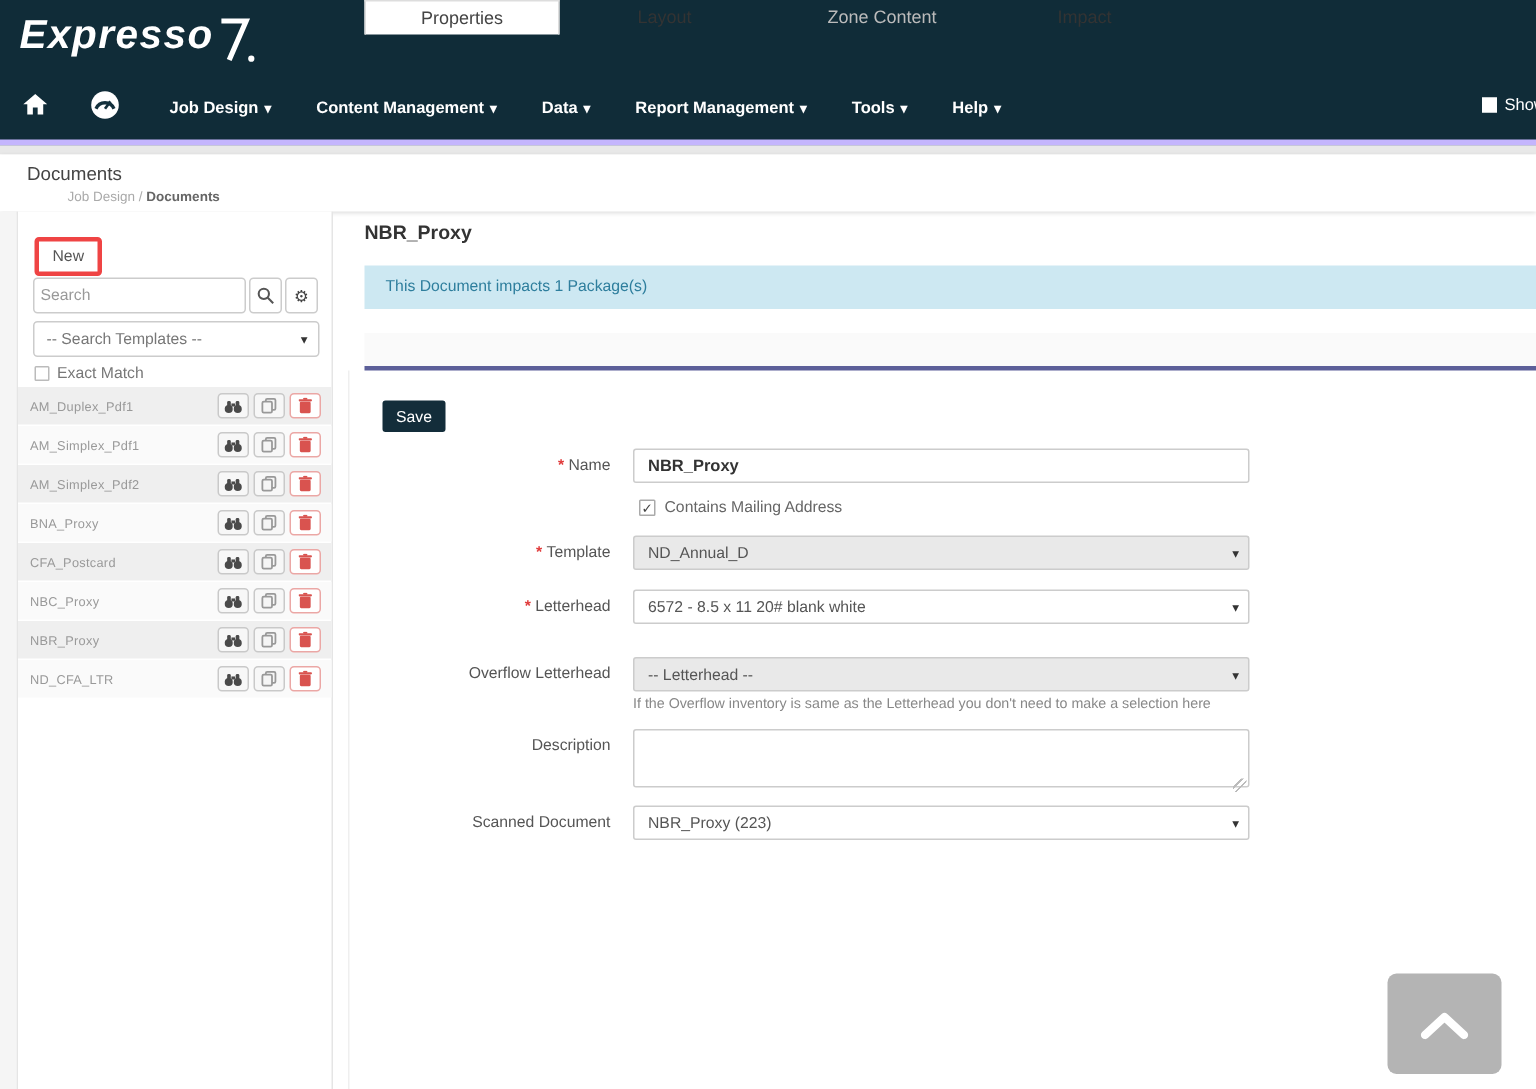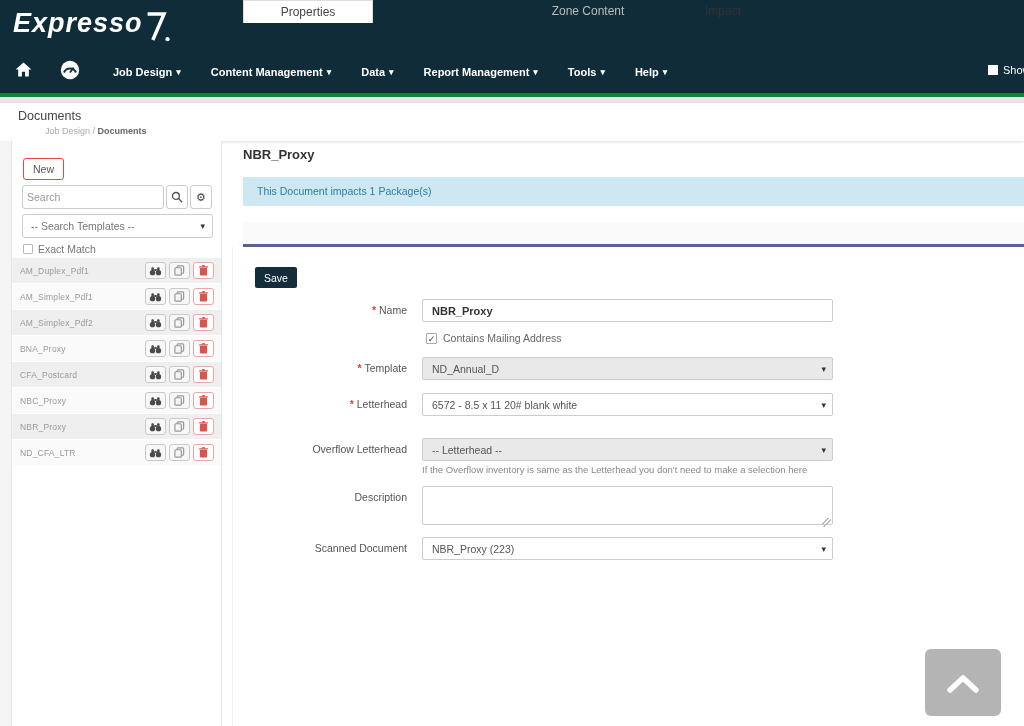--- a/index.html
+++ b/index.html
@@ -1,42 +1,42 @@
 <!DOCTYPE html>
 <html><head>
 <meta charset="utf-8">
 <style>
   * { margin:0; padding:0; box-sizing:border-box; }
   html,body { background:#dadada; }
   body { font-family:"Liberation Sans", sans-serif; }
   .frame { position:relative; width:1024px; height:726px; background:#fff; overflow:hidden; margin:0 auto; }
 
   
-  .hdr { position:absolute; left:0; top:0; width:1024px; height:97px; background:#102c38; border-bottom:4px solid #15803d; }
+  .hdr { position:absolute; left:0; top:0; width:1024px; height:97px; background:#102c38; border-bottom:4px solid #c4b5fd; }
   .logo { position:absolute; left:13px; top:8px; display:flex; align-items:flex-start; }
   .logo-text { color:#fff; font-size:27px; font-weight:bold; font-style:italic; letter-spacing:1px; }
   .logo-slash { margin-left:2px; margin-top:2px; }
   .nav-icon { position:absolute; top:62px; cursor:pointer; }
   .nav-items { position:absolute; left:113px; top:60px; display:flex; gap:30px; align-items:center; height:24px; }
   .nav-item { color:#fff; font-size:11px; font-weight:bold; display:flex; align-items:center; gap:4px; cursor:pointer; white-space:nowrap; }
   .nav-item .caret { font-size:9px; line-height:1; }
   .show-box { position:absolute; left:988px; top:64px; display:flex; align-items:center; gap:5px; color:#fff; font-size:11px; white-space:nowrap; }
   .cb-white { width:10px; height:10px; background:#fff; border:1px solid #fff; display:inline-block; }
 
   
   .strip { position:absolute; left:0; top:97px; width:1024px; height:6px; background:#e8e8e8; }
   .crumb-band { position:absolute; left:0; top:103px; width:1024px; height:38px; background:#fff; box-shadow:0 1px 3px rgba(0,0,0,.14); }
   .page-title { position:absolute; left:18px; top:6px; font-size:12.5px; color:#444; }
   .breadcrumb { position:absolute; left:18px; top:23px; font-size:9px; color:#aaa;margin-left:27px; }
   .breadcrumb .cur { color:#666; font-weight:bold; }
 
   
   .left-stripe { position:absolute; left:0; top:141px; width:11px; height:585px; background:#f5f5f5; }
   .sidebar { position:absolute; left:11px; top:141px; width:211px; height:585px; background:#fff; border-left:1px solid #e5e5e5; border-right:1px solid #e5e5e5; }
-  .btn-new { position:absolute; left:11px; top:17px; padding:4px 9px; font-size:10.5px; color:#555; background:#fff; border:1px solid #ef4444; border-radius:3px; font-family:inherit; cursor:pointer; }
+  .btn-new { position:absolute; left:11px; top:17px; padding:4px 9px; font-size:10.5px; color:#555; background:#fff; border:3px solid #ef4444; border-radius:3px; font-family:inherit; cursor:pointer; }
   .search-row { position:absolute; left:10px; top:44px; display:flex; gap:2px; }
   .search-input { width:142px; height:24px; border:1px solid #ccc; border-radius:3px; padding:0 4px; font-size:10.5px; color:#555; font-family:inherit; }
   .search-input::placeholder { color:#999; }
   .sq-btn { width:22px; height:24px; background:#fff; border:1px solid #ccc; border-radius:3px; display:flex; align-items:center; justify-content:center; cursor:pointer; font-size:11px; color:#444; padding:0; }
   .tpl-select { position:absolute; left:10px; top:73px; width:191px; height:24px; border:1px solid #ccc; border-radius:3px; background:#fff; font-size:10.5px; color:#777; display:flex; align-items:center; padding:0 8px; cursor:pointer; }
   .tpl-select .sel-caret { position:absolute; right:7px; color:#333; font-size:9px; }
   .exact-row { position:absolute; left:11px; top:102px; display:flex; align-items:center; gap:5px; font-size:10.5px; color:#777; }
   .cb-empty { width:10px; height:10px; border:1px solid #bbb; background:#fff; display:inline-block; border-radius:1px; }
   .doc-list { position:absolute; left:0; top:117px; width:209px; }
   .doc-row { height:25px; margin-bottom:1px; display:flex; align-items:center; justify-content:space-between; padding:0 7px 0 8px; }
@@ -395,20 +395,21 @@
   </div>
 
   <div class="main-border"></div>
 
   <div class="main-title">NBR_Proxy</div>
 
   <div class="banner">This Document impacts 1 Package(s)</div>
 
   <div class="tabbar"></div>
   <div class="tab active" style="left:243px; width:130px;">Properties</div>
+  <div class="tab" style="left:373px; width:140px;">Layout</div>
   <div class="tab disabled" style="left:513px; width:150px;">Zone Content</div>
   <div class="tab" style="left:663px; width:120px;">Impact</div>
   <div class="accent-line"></div>
 
   <button class="btn-save">Save</button>
 
   <div class="flabel req" style="top:304px;">Name</div>
   <div class="fctrl" style="top:299px;">
     <input class="txt-input" type="text" value="NBR_Proxy" style="">
   </div>

